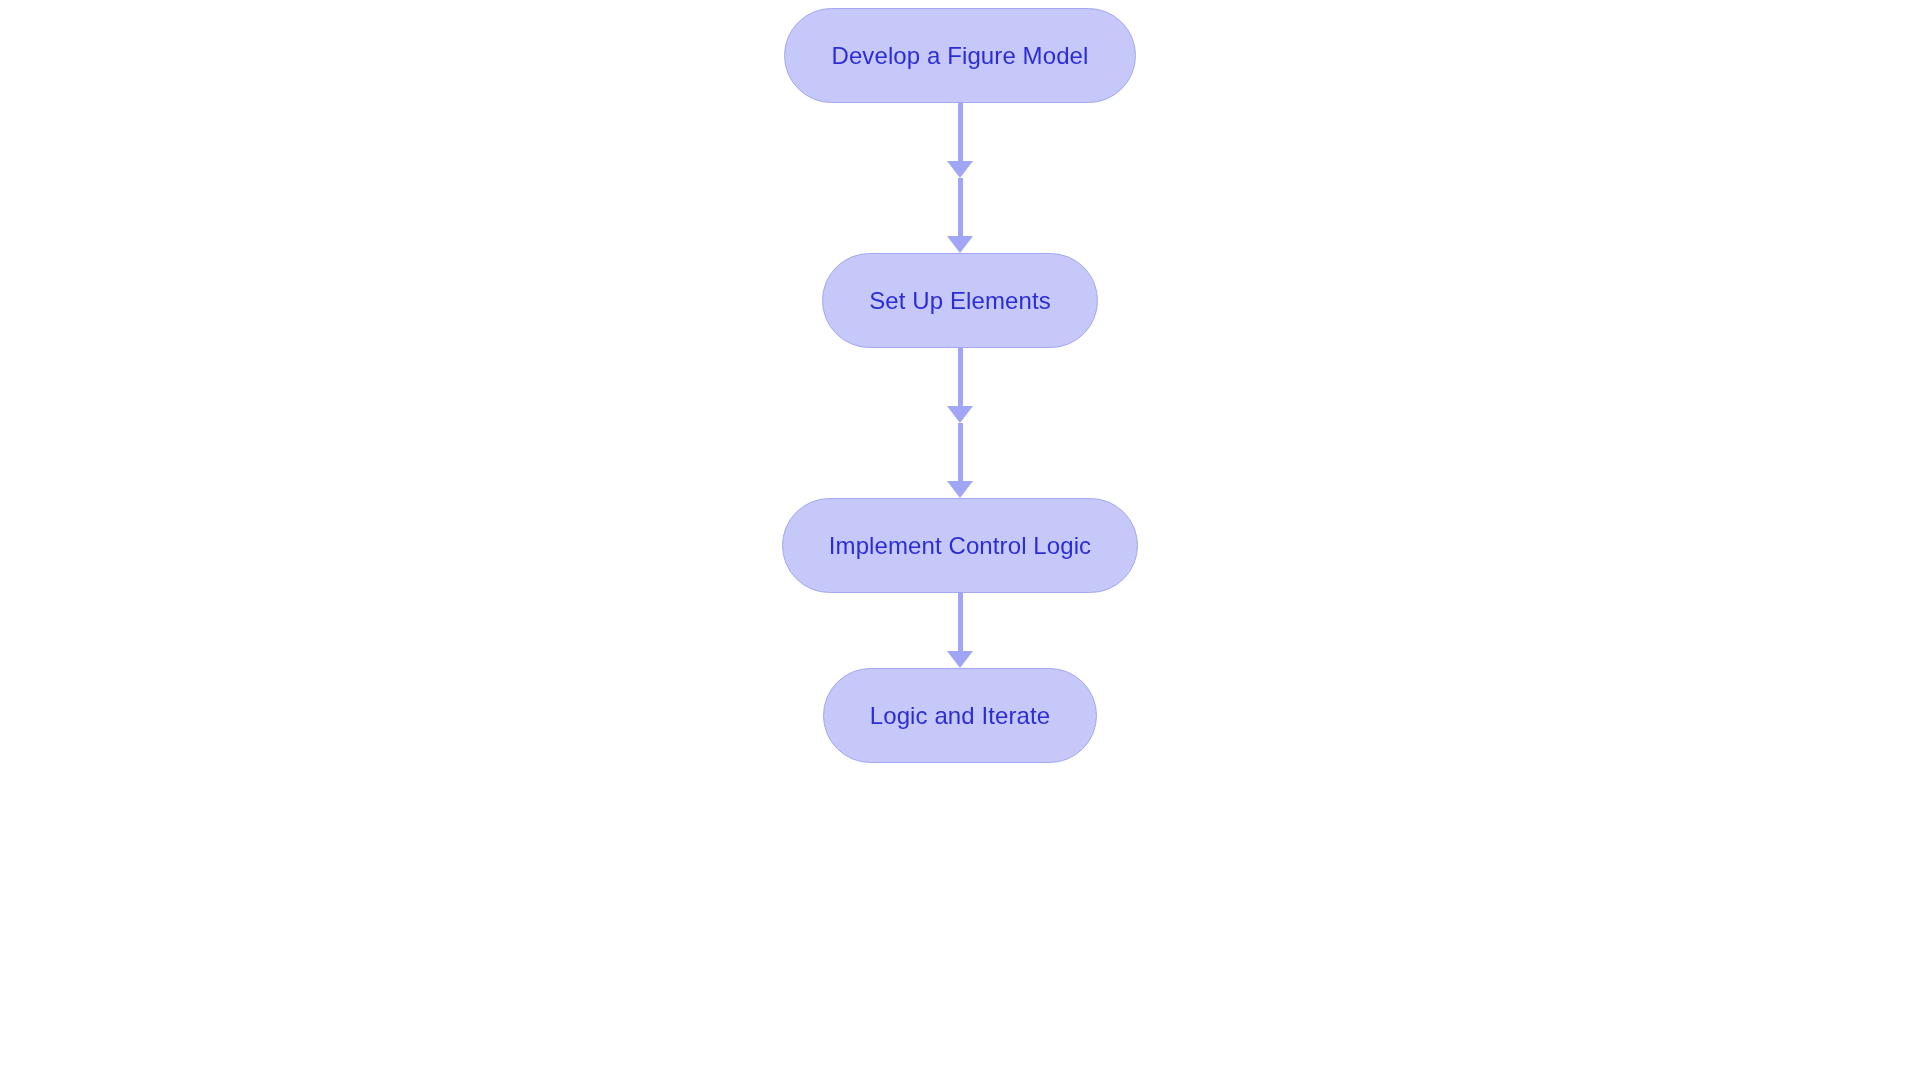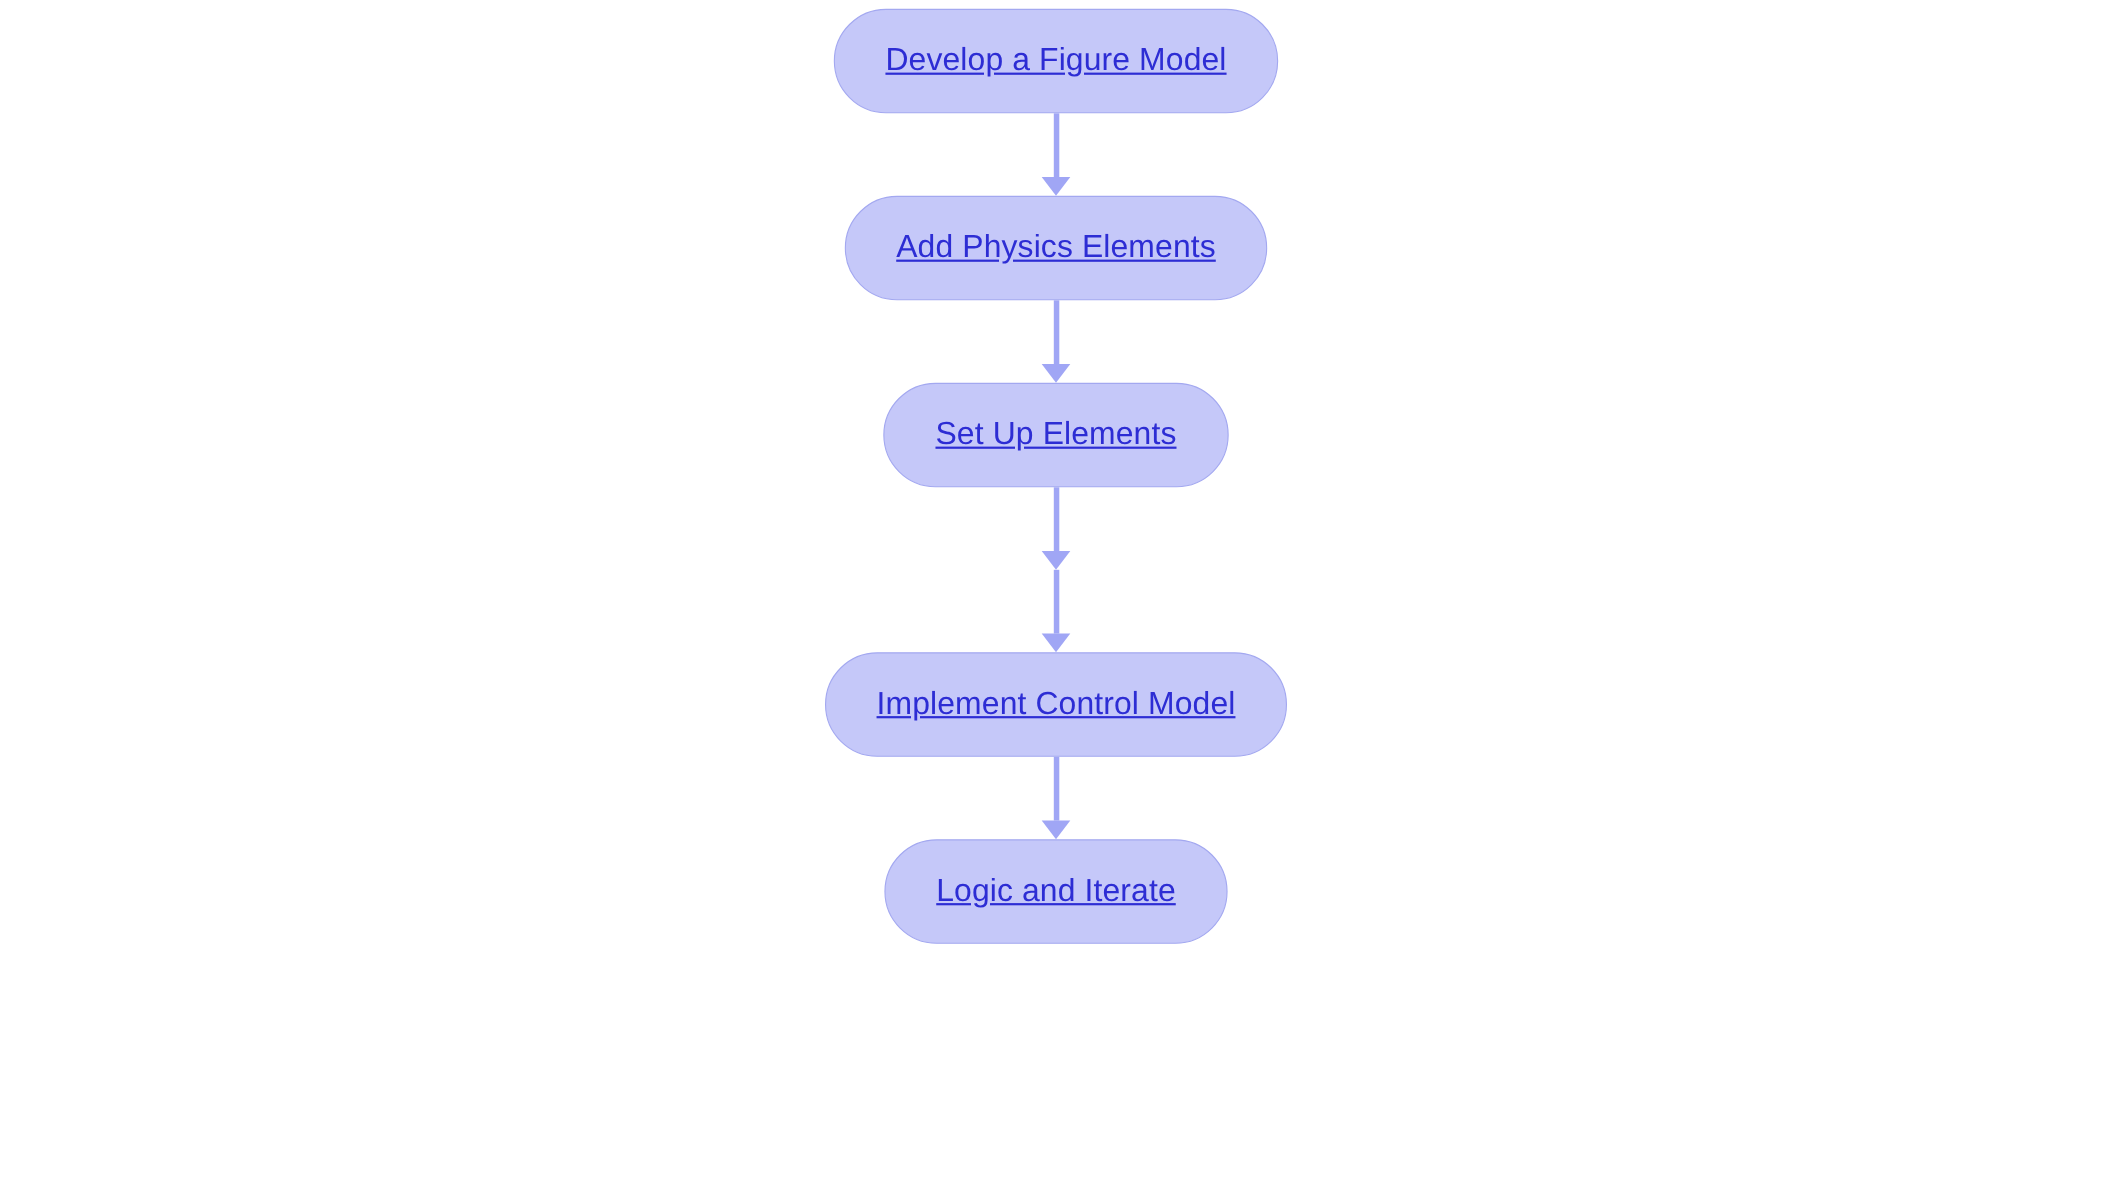--- a/index.html
+++ b/index.html
@@ -46,26 +46,25 @@
     padding: 0 46px;
     border-radius: 48px;
     background: #c5c8f9;
     border: 1.6px solid #a3a8f0;
     flex: 0 0 auto;
   }
 
   .node-label {
     color: #2d2dd4;
     font-family: "Liberation Sans", sans-serif;
-    font-size: 29px;
+    font-size: 24px;
     line-height: 1;
     letter-spacing: 0.1px;
     white-space: nowrap;
     text-align: right;
-    text-decoration: underline;
   }
 
   
   .connector {
     position: relative;
     width: 30px;
     height: 75px;
     flex: 0 0 auto;
     display: flex;
     flex-direction: column;
@@ -94,23 +93,20 @@
 
     <div class="node">
       <span class="node-label">Develop a Figure Model</span>
     </div>
 
     <div class="connector">
       <div class="connector-stem"></div>
       <div class="connector-head"></div>
     </div>
 
-    <div class="node">
-      <span class="node-label">Add Physics Elements</span>
-    </div>
 
     <div class="connector">
       <div class="connector-stem"></div>
       <div class="connector-head"></div>
     </div>
 
     <div class="node">
       <span class="node-label">Set Up Elements</span>
     </div>
 
@@ -119,21 +115,21 @@
       <div class="connector-head"></div>
     </div>
 
 
     <div class="connector">
       <div class="connector-stem"></div>
       <div class="connector-head"></div>
     </div>
 
     <div class="node">
-      <span class="node-label">Implement Control Model</span>
+      <span class="node-label">Implement Control Logic</span>
     </div>
 
     <div class="connector">
       <div class="connector-stem"></div>
       <div class="connector-head"></div>
     </div>
 
     <div class="node">
       <span class="node-label">Logic and Iterate</span>
     </div>

